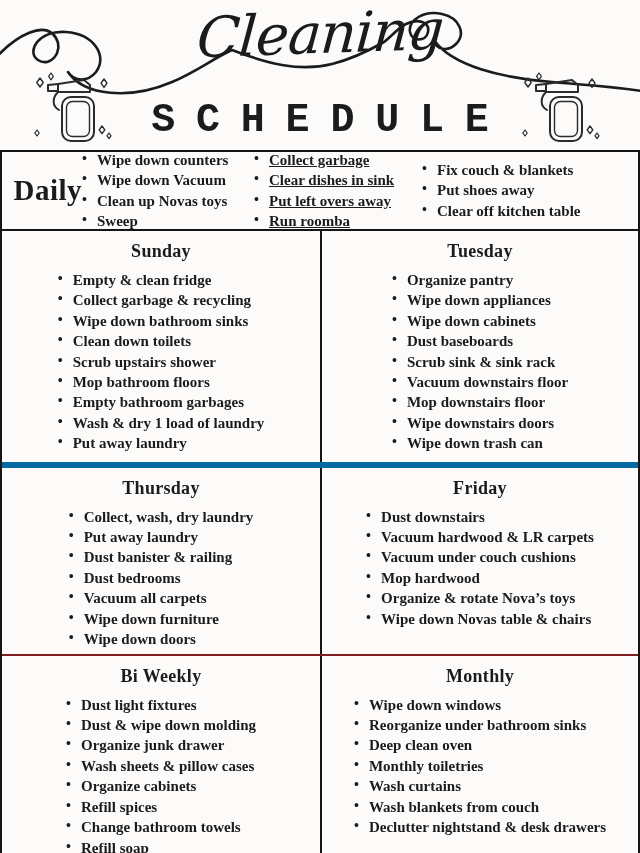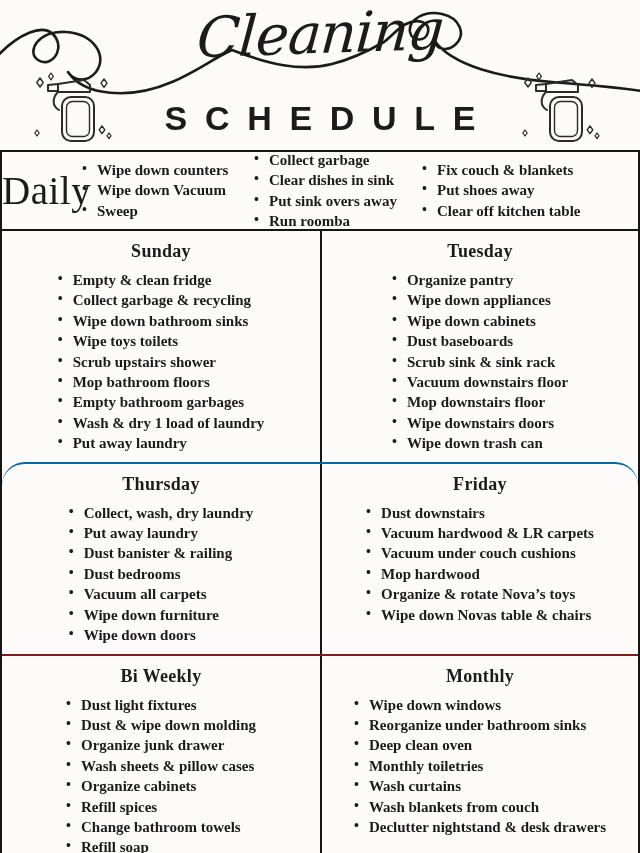--- a/index.html
+++ b/index.html
@@ -20,22 +20,22 @@
     text-align: center;
     font-family: "DejaVu Serif", serif;
     font-style: italic; font-weight: 400;
     font-size: 56px; line-height: 1;
     transform: skewX(-6deg) rotate(-2deg);
     letter-spacing: -1px;
   }
   .main-title {
     position: absolute; top: 101px; left: 0; right: 0;
     text-align: center;
-    font-family: Liberation Sans, sans-serif;
-    font-weight: 700; font-size: 34px; line-height: 1;
+    font-family: Liberation Mono, monospace;
+    font-weight: 700; font-size: 40px; line-height: 1;
     letter-spacing: 0.52em;
     text-indent: 0.52em; 
     white-space: nowrap;
   }
   .bottle { position: absolute; top: 70px; }
   .bottle.left  { left: 28px; }
   .bottle.right { left: 516px; }
 
   
   .sheet {
@@ -48,47 +48,47 @@
 
   
   .daily {
     height: 81px;
     border-top: 2px solid #141414;
     border-bottom: 2px solid #141414;
     display: flex; align-items: center;
   }
   .daily-label {
     width: 80px; flex: 0 0 80px;
-    text-align: left;
-    font-weight: 400; font-size: 39px;
+    text-align: right;
+    font-weight: 700; font-size: 29px;
     letter-spacing: 0.5px;
   }
   .daily ul { list-style: none; }
   .daily ul:nth-of-type(1) { width: 172px; }
-  .daily ul:nth-of-type(2) { width: 168px; }
+  .daily ul:nth-of-type(2) { width: 168px; text-decoration: underline; }
   .daily ul:nth-of-type(3) { width: auto; }
 
   
   li.task {
     position: relative;
     padding-left: 15px;
     font-weight: 700; font-size: 15px;
     line-height: 20.4px;
     white-space: nowrap;
   }
   li.task::before {
     content: "•";
     position: absolute; left: 0; top: -1px;
     font-size: 14px;
   }
 
   
   .row { display: flex; }
   .row-1 { height: 233px; }
-  .row-2 { height: 192px; border-top: 2px solid #0369a1; border-radius: 23px; }
+  .row-2 { height: 192px; border-top: 6px solid #0369a1; }
   .row-3 { flex: 1; border-top: 2px solid #7f1d1d; }
   .cell { width: 50%; padding-top: 10px; }
   .cell + .cell { border-left: 2px solid #141414; }
   .cell h2 {
     text-align: center;
     font-size: 18px; font-weight: 700;
     margin-bottom: 4px;
     letter-spacing: 0.3px;
   }
   .cell ul {
@@ -159,43 +159,44 @@
     </svg>
   </header>
 
   <div class="sheet">
 
     <section class="daily">
       <div class="daily-label">Daily</div>
       <ul>
           <li class="task">Wipe down counters</li>
           <li class="task">Wipe down Vacuum</li>
+          <li class="task">Clean up Novas toys</li>
           <li class="task">Sweep</li>
         </ul>
       <ul>
           <li class="task">Collect garbage</li>
           <li class="task">Clear dishes in sink</li>
-          <li class="task">Put sink overs away</li>
+          <li class="task">Put left overs away</li>
           <li class="task">Run roomba</li>
         </ul>
       <ul>
           <li class="task">Fix couch &amp; blankets</li>
           <li class="task">Put shoes away</li>
           <li class="task">Clear off kitchen table</li>
         </ul>
     </section>
 
     <div class="row row-1">
       <section class="cell">
         <h2>Sunday</h2>
         <ul>
             <li class="task">Empty &amp; clean fridge</li>
             <li class="task">Collect garbage &amp; recycling</li>
             <li class="task">Wipe down bathroom sinks</li>
-            <li class="task">Wipe toys toilets</li>
+            <li class="task">Clean down toilets</li>
             <li class="task">Scrub upstairs shower</li>
             <li class="task">Mop bathroom floors</li>
             <li class="task">Empty bathroom garbages</li>
             <li class="task">Wash &amp; dry 1 load of laundry</li>
             <li class="task">Put away laundry</li>
           </ul>
       </section>
       <section class="cell">
         <h2>Tuesday</h2>
         <ul>

